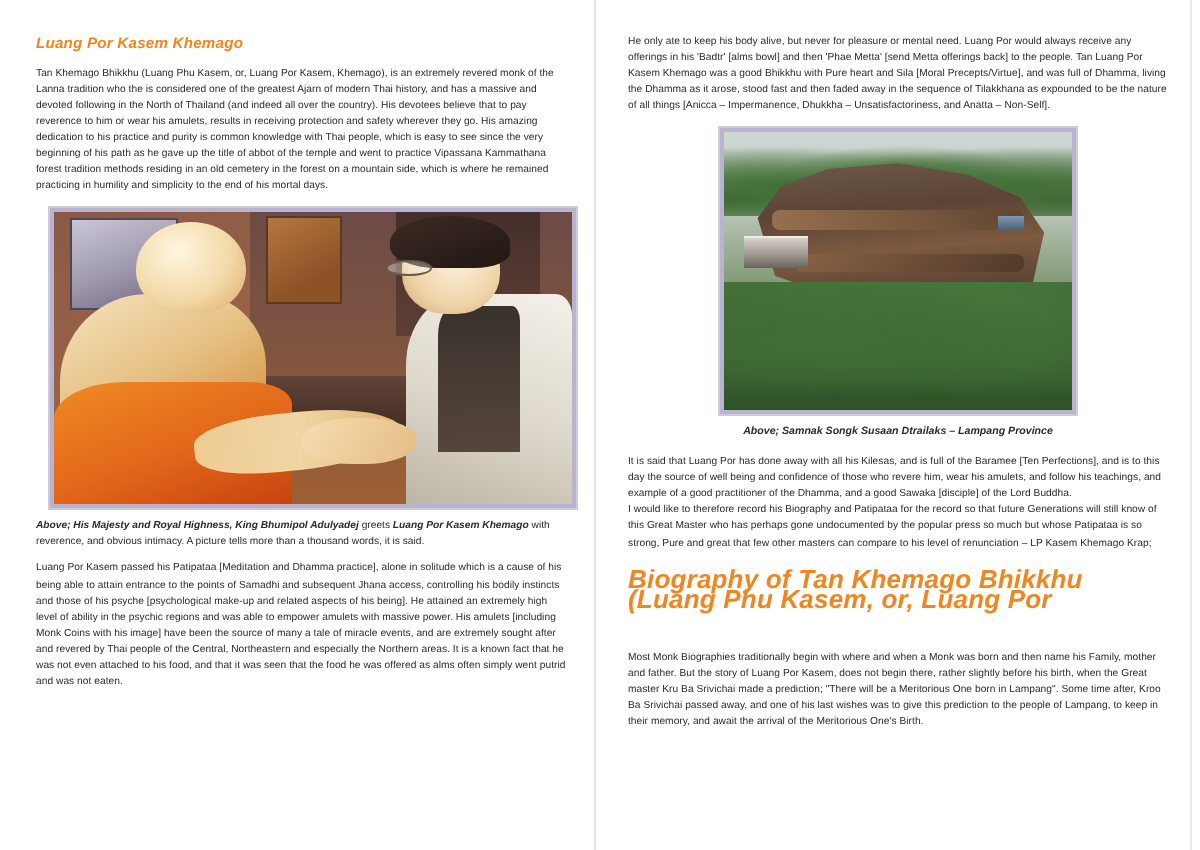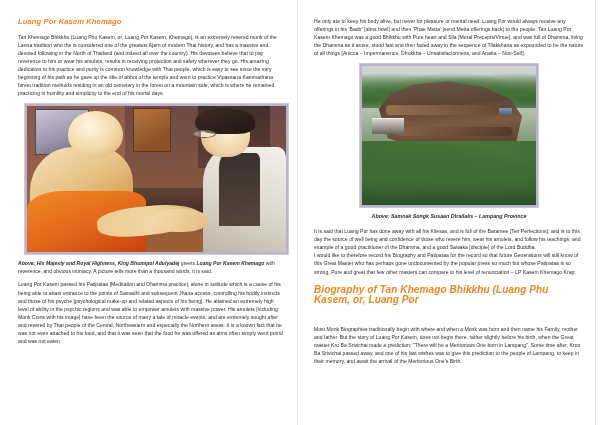--- a/index.html
+++ b/index.html
@@ -55,21 +55,21 @@
   h1.section-title {
     font-size: 7.6px;
     line-height: 10px;
     color: #f0861f;
     font-style: italic;
     font-weight: bold;
     margin: 0 0 6px 0;
     letter-spacing: .1px;
   }
   h2.sub-title {
-    font-size: 10px;
+    font-size: 13px;
     line-height: 10.5px;
     color: #f0861f;
     font-style: italic;
     font-weight: bold;
     margin: 9px 0 19px 0;
     letter-spacing: .1px;
   }
   h2.sub-title .indent2 { display: block; padding-left: 14px; }
 
   p.body-text {

